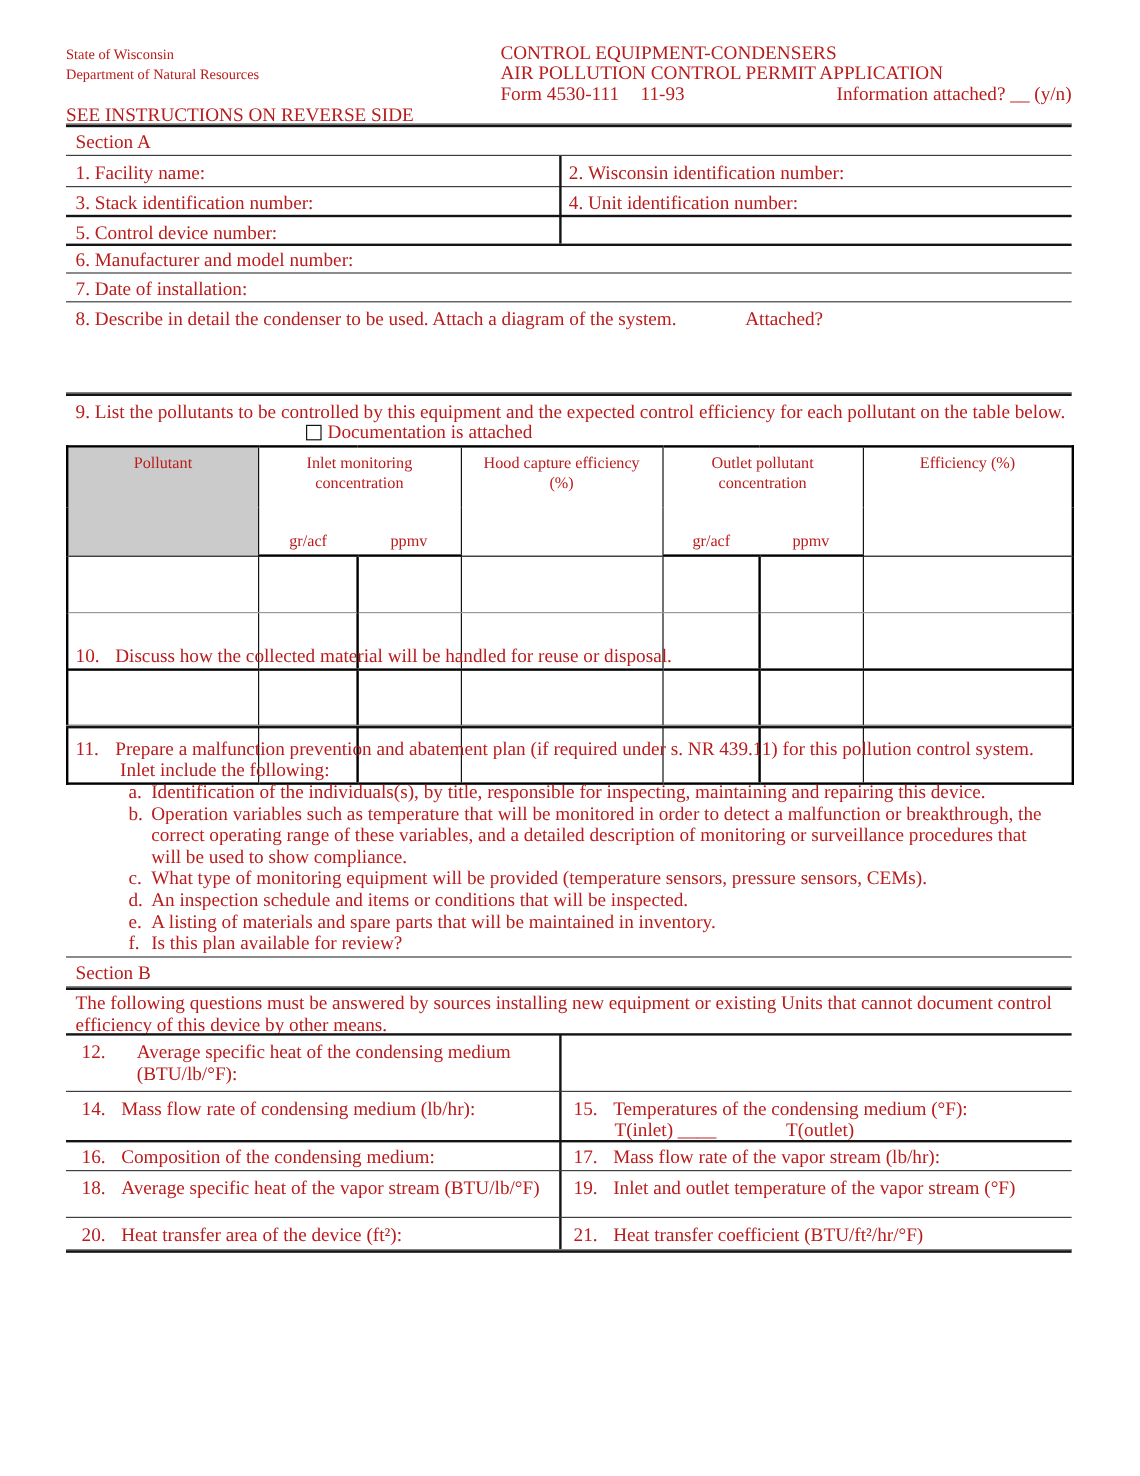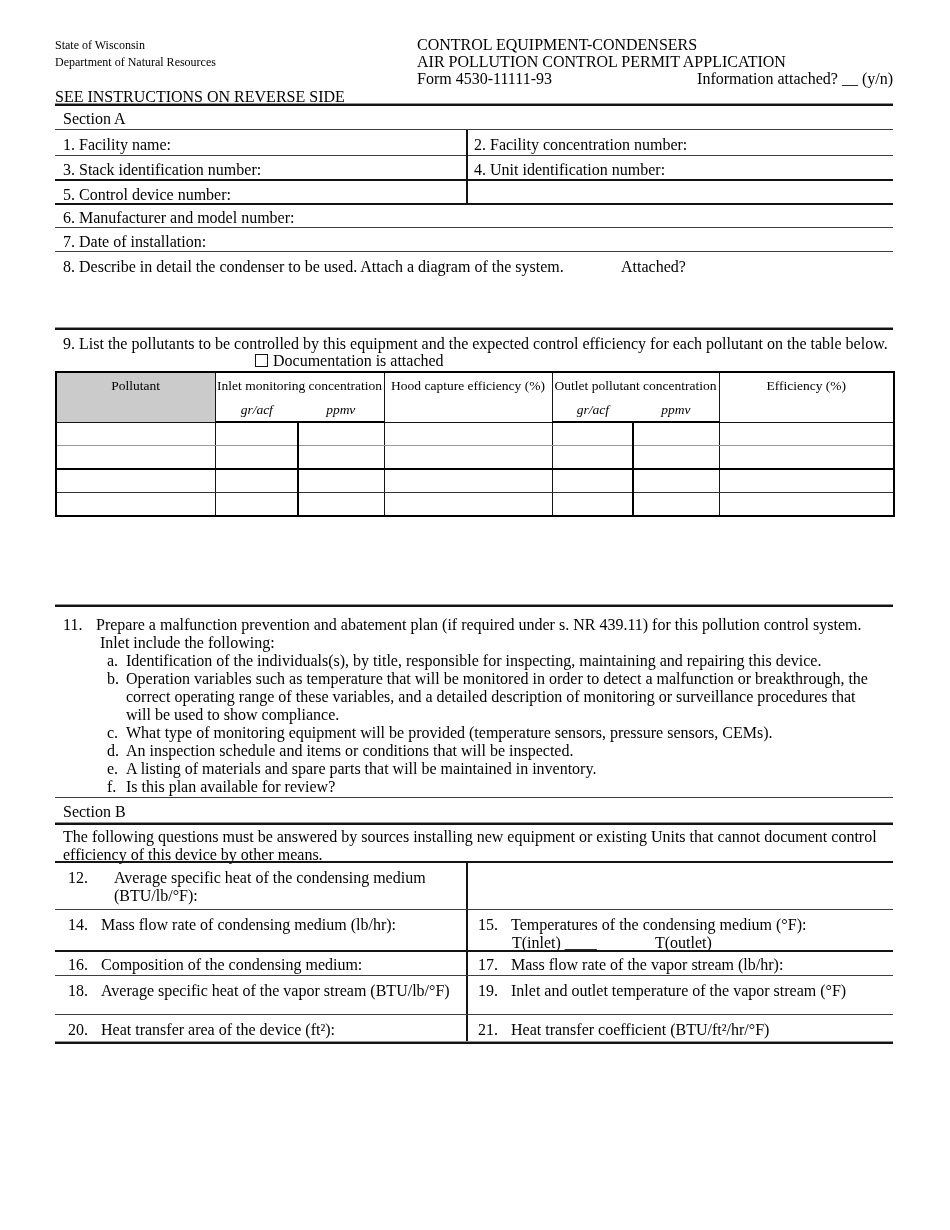--- a/index.html
+++ b/index.html
@@ -1,72 +1,72 @@
 <!DOCTYPE html>
 <html><head>
 <meta charset="utf-8">
 <style>
   html,body{margin:0;padding:0;background:#fff;}
   #page{position:relative;width:950px;height:1230px;background:#ffffff;
-        font-family:"Liberation Serif",serif;color:#000000;overflow:hidden;}
+        font-family:"Liberation Serif",serif;color:#b91c1c;overflow:hidden;}
   .t{position:absolute;font-size:16px;line-height:17px;white-space:nowrap;}
   .sm{font-size:12px;}
   .wrap{white-space:normal;line-height:18px;}
   .num{display:inline-block;margin-right:4px;}
   .numw{display:inline-block;width:33px;}
   .letw{display:inline-block;width:19px;}
   .ln{position:absolute;left:55px;width:838px;}
   .ln-thin{height:1px;background:#3f3f3f;}
   .ln-med{height:2px;background:#141414;}
   .ln-thick{height:2px;background:#141414;border-top:1px solid #909090;}
   .vln{position:absolute;width:2px;background:#141414;}
   .chk{position:absolute;width:11px;height:11px;border:1.5px solid #141414;background:#fff;}
   
   #ptable{position:absolute;left:55px;top:371px;width:838px;border-collapse:collapse;
           table-layout:fixed;font-size:13.5px;}
-  #ptable th,#ptable td{border:1px solid #141414;padding:0;font-weight:normal;
+  #ptable th,#ptable td{border:1px solid #141414;padding:12px;font-weight:normal;
           text-align:center;vertical-align:top;overflow:hidden;}
   #ptable .outer-l{border-left:2px solid #000;}
   #ptable .outer-r{border-right:2px solid #000;}
   #ptable tr.hr1 th{border-bottom:none;padding-top:4px;line-height:17px;}
   #ptable tr.hr2 th{border-top:none;border-bottom:2px solid #000;height:24px;
-          vertical-align:bottom;padding-bottom:3px;font-style:italic;}
+          vertical-align:bottom;padding-bottom:3px;}
   #ptable tr.top th{border-top:2px solid #000;}
   #ptable .gray{background:#cbcbcb;}
   #ptable .subdiv-l{border-left:2px solid #000;}
   #ptable td{height:22px;}
   #ptable tr.r1 td{border-bottom:1px solid #999;}
   #ptable tr.r2 td{border-bottom:2px solid #000;}
   #ptable tr.r3 td{border-bottom:1px solid #333;}
   #ptable tr.r4 td{border-bottom:2px solid #000;}
 </style>
 </head>
 <body>
 
 <div id="page">
 
   <div class="t sm" style="left:55px;top:37px">State of Wisconsin</div>
   <div class="t sm" style="left:55px;top:54px">Department of Natural Resources</div>
   <div class="t" style="left:417px;top:36px">CONTROL EQUIPMENT-CONDENSERS</div>
   <div class="t" style="left:417px;top:53px">AIR POLLUTION CONTROL PERMIT APPLICATION</div>
   <div class="t" style="left:417px;top:70px">
-    <span>Form 4530-111</span><span style="">11-93</span>
+    <span>Form 4530-111</span><span style="margin-left:18px">11-93</span>
   </div>
   <div class="t" style="left:560px;top:70px;width:333px;text-align:right">Information attached? __ (y/n)</div>
   <div class="t" style="left:55px;top:88px">SEE INSTRUCTIONS ON REVERSE SIDE</div>
   <div class="ln ln-thick" style="top:103px"></div>
 
   <div class="t" style="left:63px;top:110px">Section A</div>
   <div class="ln ln-thin" style="top:129px"></div>
 
   <div class="t" style="left:63px;top:136px">
     <span class="num">1.</span><span>Facility name:</span>
   </div>
   <div class="t" style="left:474px;top:136px">
-    <span class="num">2.</span><span>Facility concentration number:</span>
+    <span class="num">2.</span><span>Wisconsin identification number:</span>
   </div>
   <div class="ln ln-thin" style="top:155px"></div>
 
   <div class="t" style="left:63px;top:161px">
     <span class="num">3.</span><span>Stack identification number:</span>
   </div>
   <div class="t" style="left:474px;top:161px">
     <span class="num">4.</span><span>Unit identification number:</span>
   </div>
   <div class="ln ln-med" style="top:179px"></div>
@@ -155,20 +155,23 @@
       <td></td>
       <td class="subdiv-l"></td>
       <td></td>
       <td></td>
       <td class="subdiv-l"></td>
       <td class="outer-r"></td>
     </tr>
   </tbody>
     </table>
 
+  <div class="t" style="left:63px;top:539px">
+    <span class="numw">10.</span><span>Discuss how the collected material will be handled for reuse or disposal.</span>
+  </div>
   <div class="ln ln-thick" style="top:604px"></div>
 
   <div class="t" style="left:63px;top:616px">
     <span class="numw">11.</span><span>Prepare a malfunction prevention and abatement plan (if required under s. NR 439.11) for this pollution control system.</span>
   </div>
   <div class="t" style="left:100px;top:634px">Inlet include the following:</div>
   <div class="t" style="left:107px;top:652px">
     <span class="letw">a.</span><span>Identification of the individuals(s), by title, responsible for inspecting, maintaining and repairing this device.</span>
   </div>
   <div class="t wrap" style="left:107px;top:670px;width:772px">

